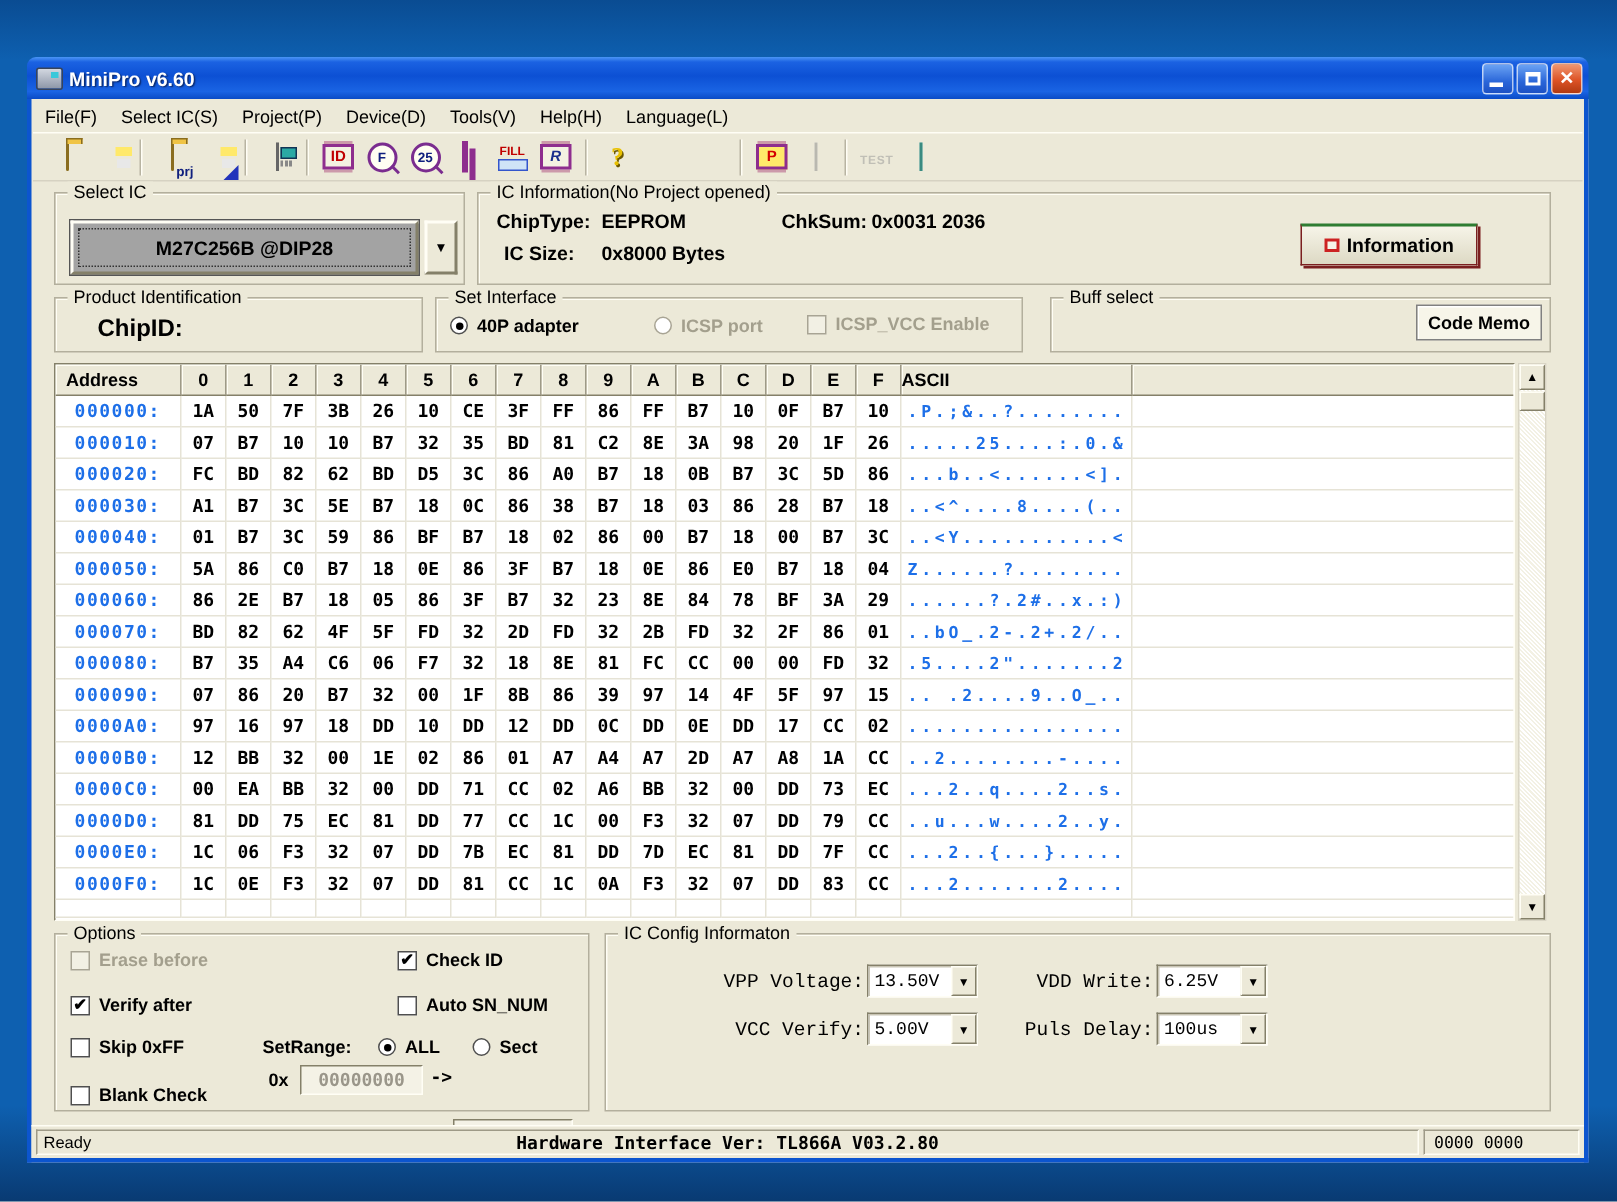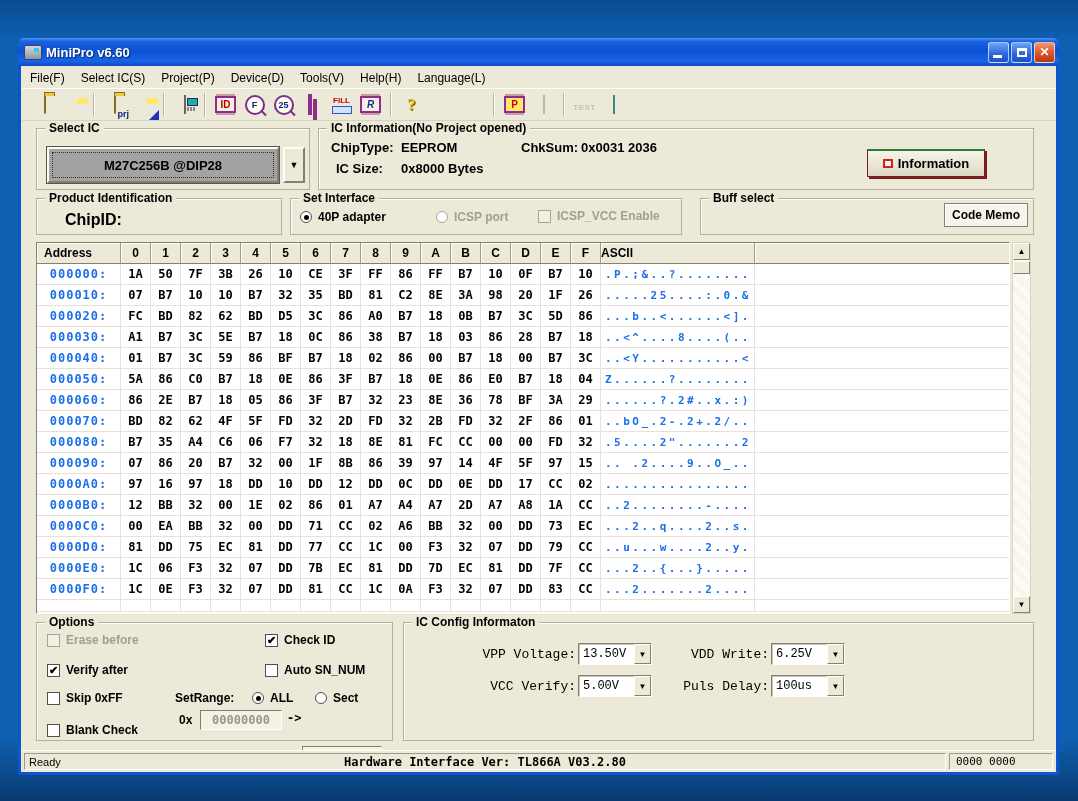--- a/index.html
+++ b/index.html
@@ -53,21 +53,21 @@
   .fl{display:flex;flex-direction:column;align-items:center;}
   .fl .t{font:bold 8px "Liberation Sans",sans-serif;color:#c00000;}
   .fl .bar{width:18px;height:6px;background:#cfe4f7;border:1px solid #3355cc;margin-top:1px;}
   .qmark{font:bold 17px "Liberation Serif",serif;color:#e8c000;text-shadow:1px 1px 0 #6b5800;}
   .doc{width:13px;height:16px;background:#fff;border:1px solid #888;box-shadow:inset 0 -2px 0 #ccc;}
   .testtxt{font:bold 8px "Liberation Sans",sans-serif;color:#9a968a;letter-spacing:.5px;}
   .pn{width:18px;height:11px;background:#bfeae4;border:1px solid #3a8a80;position:relative;margin-top:5px;}
   .pn::before{content:"";position:absolute;top:-6px;left:1px;right:1px;height:6px;background:repeating-linear-gradient(90deg,#d22222 0 2px,transparent 2px 4px);}
   
   .grp{position:absolute;border:1px solid #b3af9d;box-shadow:inset 1px 1px 0 #fffef5;box-sizing:border-box;}
-  .glabel{position:absolute;top:-8px;left:8px;background:#ECE9D8;padding:0 4px;font-weight:bold;font-size:12px;color:#000;white-space:nowrap;}
+  .glabel{position:absolute;top:-8px;left:8px;background:#ECE9D8;padding:0 4px;font-weight:normal;font-size:12px;color:#000;white-space:nowrap;}
   
   .icbtn{position:absolute;left:10px;top:18px;width:232px;height:36px;background:#a3a3a3;
     border:2px solid;border-color:#fffef5 #848069 #848069 #fffef5;box-shadow:0 0 0 1px #555;
     font:bold 13px "Liberation Sans",sans-serif;display:flex;align-items:center;justify-content:center;box-sizing:border-box;}
   .icbtn .dotted{position:absolute;inset:3px;border:1px dotted #333;}
   .icarrow{position:absolute;left:246px;top:18px;width:22px;height:36px;background:#ECE9D8;
     border:2px solid;border-color:#fffef5 #848069 #848069 #fffef5;display:flex;align-items:center;justify-content:center;box-sizing:border-box;}
   .icarrow::after{content:"▼";font-size:9px;color:#000;}
   
   .iinfo-line{position:absolute;font-size:13px;font-weight:bold;color:#000;white-space:nowrap;}
@@ -435,21 +435,21 @@
         <span class="hx-b">2E</span>
         <span class="hx-b">B7</span>
         <span class="hx-b">18</span>
         <span class="hx-b">05</span>
         <span class="hx-b">86</span>
         <span class="hx-b">3F</span>
         <span class="hx-b">B7</span>
         <span class="hx-b">32</span>
         <span class="hx-b">23</span>
         <span class="hx-b">8E</span>
-        <span class="hx-b">36</span>
+        <span class="hx-b">84</span>
         <span class="hx-b">78</span>
         <span class="hx-b">BF</span>
         <span class="hx-b">3A</span>
         <span class="hx-b">29</span>
         <span class="hx-s">......?.2#..x.:)</span>
         <span class="hx-f"></span>
       </div>
       <div class="hx-row">
         <span class="hx-a">000070:</span>
         <span class="hx-b">BD</span>

